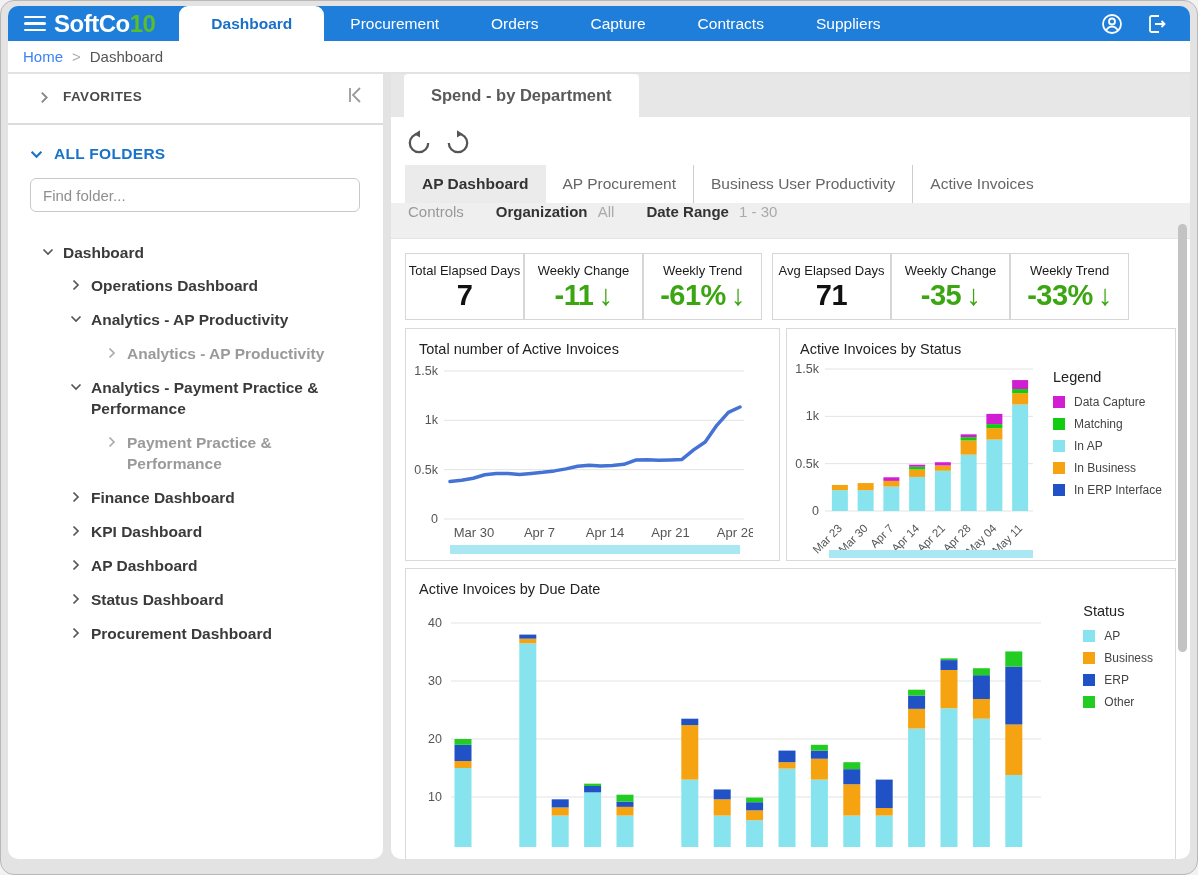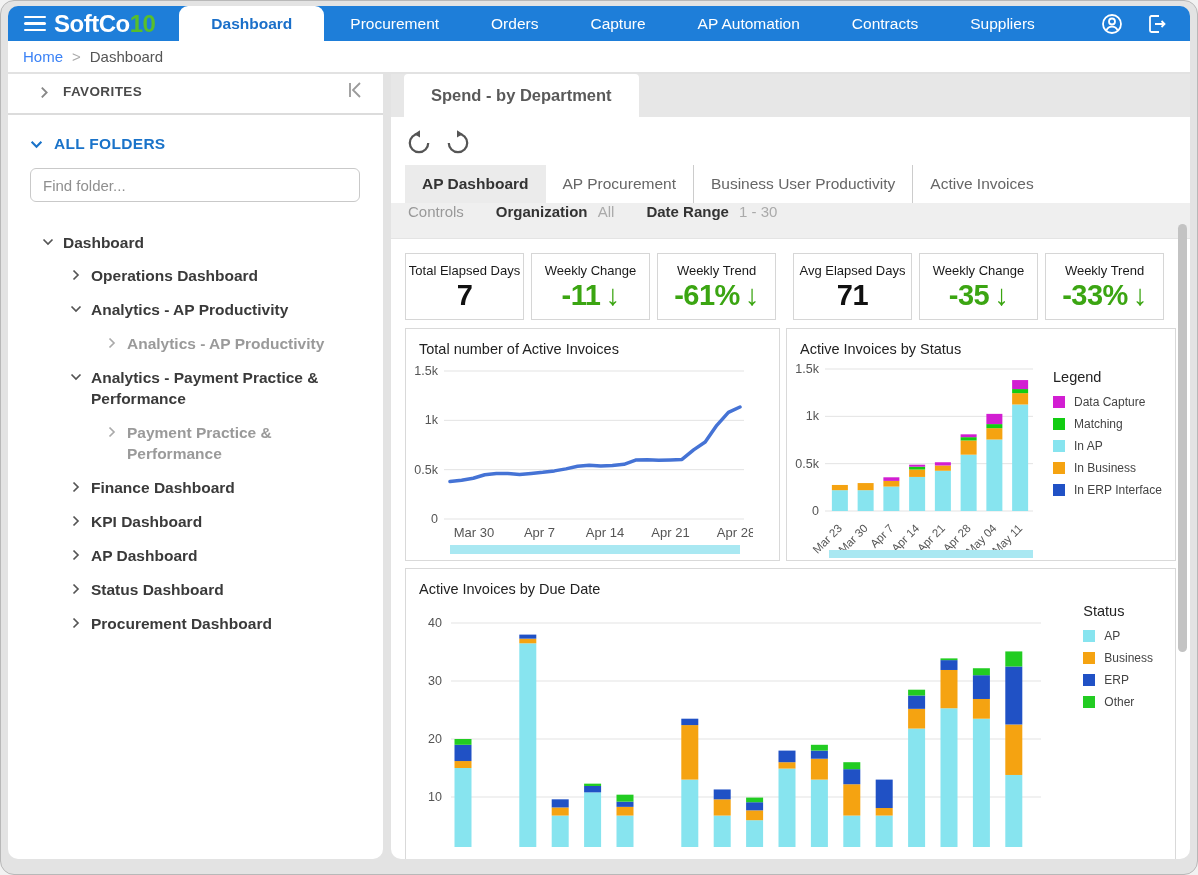--- a/index.html
+++ b/index.html
@@ -23,21 +23,21 @@
   .nav-icon-btn { display:flex; align-items:center; padding:0 10px; cursor:pointer; }
   .nav-icon-btn:last-child { margin-right:12px; }
   
   .breadcrumb-row { height:33px; flex:none; background:#fff; display:flex; align-items:center;
                     gap:9px; padding-left:15px; font-size:15px; border-bottom:2px solid #e2e2e2; }
   .crumb { color:#3b82f6; cursor:pointer; } .crumb-sep { color:#aaa; } .crumb.current { color:#555; }
   
   .content-row { flex:1; min-height:0; display:flex; gap:8px; }
   .sidebar { width:375px; flex:none; background:#fff; border-radius:0 0 10px 10px;
              display:flex; flex-direction:column; overflow:hidden; }
-  .fav-header { height:41px; flex:none; border-bottom:2px solid #dcdcdc; display:flex;
+  .fav-header { height:51px; flex:none; border-bottom:2px solid #dcdcdc; display:flex;
                 align-items:center; padding:0 18px 4px 30px; cursor:pointer; }
   .fav-label { font-size:13.5px; font-weight:bold; color:#4a4a4a; letter-spacing:0.4px; margin-left:13px; }
   .fav-spacer { flex:1; }
   .sidebar-body { padding:20px 20px 0 22px; }
   .all-folders { display:flex; align-items:center; cursor:pointer; }
   .all-folders .af-label { font-size:15.5px; font-weight:bold; color:#1a73c9; letter-spacing:0.3px; margin-left:12px; }
   .find-input { width:330px; height:34px; margin-top:15px; border:1px solid #c9c9c9; border-radius:6px;
                 padding:0 12px; font-size:15px; color:#333; font-family:"Liberation Sans",sans-serif; }
   .find-input::placeholder { color:#8f8f8f; }
   .tree { margin-top:24px; }
@@ -63,21 +63,21 @@
   .subtab { display:flex; align-items:center; padding:0 17px; font-size:15.5px; color:#666; cursor:pointer; }
   .subtab.active { background:#ebebeb; color:#333; font-weight:bold; }
   .subtab.sep { border-left:1px solid #ccc; }
   .controls-row { flex:none; height:36px; background:#efefef; border-bottom:1px solid #e4e4e4;
                   display:flex; align-items:flex-start; font-size:15px; padding-left:17px; }
   .ctl-label { color:#999; }
   .ctl-group { margin-left:32px; cursor:pointer; }
   .ctl-name { color:#333; font-weight:bold; }
   .ctl-value { color:#aaa; margin-left:6px;margin-top:28px; }
   
-  .kpi-row { flex:none; display:flex; gap:7px; padding:14px 14px 8px; }
+  .kpi-row { flex:none; display:flex; padding:14px 14px 8px; }
   .kpi-card { width:119px; height:67px; background:#fff; border:1px solid #d6d6d6; text-align:center; }
   .kpi-card.group-start { margin-left:10px; }
   .kpi-label { font-size:13px; color:#1a1a1a; margin-top:9px; }
   .kpi-value { font-size:29px; font-weight:bold; margin-top:1px; letter-spacing:-0.5px; }
   .kpi-value.dark { color:#111; } .kpi-value.green { color:#3BA512; }
   .kpi-arrow { margin-left:5px; }
   
   .charts-row { flex:none; display:flex; gap:6px; padding:0 14px; }
   .chart-box { background:#fff; border:1px solid #d9d9d9; height:233px; position:relative; overflow:hidden; }
   .chart-box.left { width:375px; flex:none; }
@@ -109,21 +109,20 @@
     </div>
     <div class="logo">
       <span class="t1">SoftCo</span>
         <span class="t2">10</span>
     </div>
     <div class="nav-tabs" id="nav-tabs">
         <div class="nav-tab active">Dashboard</div>
         <div class="nav-tab">Procurement</div>
         <div class="nav-tab">Orders</div>
         <div class="nav-tab">Capture</div>
-        <div class="nav-tab">AP Automation</div>
         <div class="nav-tab">Contracts</div>
         <div class="nav-tab">Suppliers</div>
       </div>
     <div class="nav-spacer"></div>
     <div class="nav-icon-btn">
       <svg width="24" height="24" viewBox="0 0 24 24" fill="none" stroke="#fff" stroke-width="1.8">
         <circle cx="12" cy="12" r="9"></circle>
         <circle cx="12" cy="9.5" r="3"></circle>
         <path d="M6.5 18.2 a6 6 0 0 1 11 0"></path>
       </svg>

